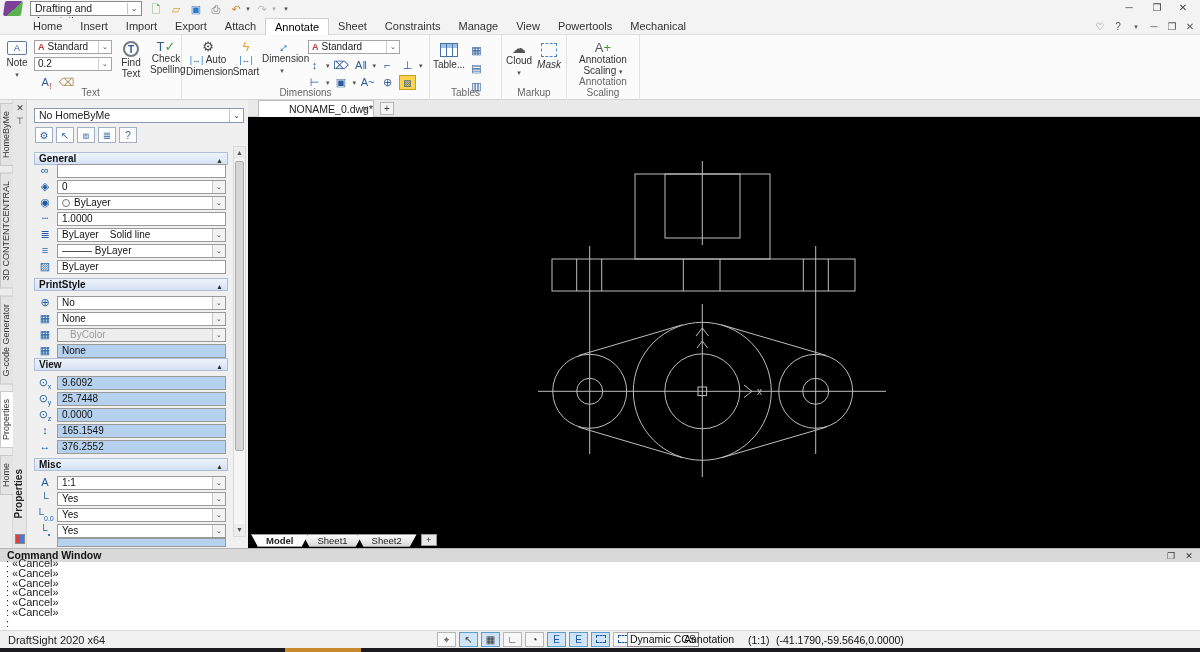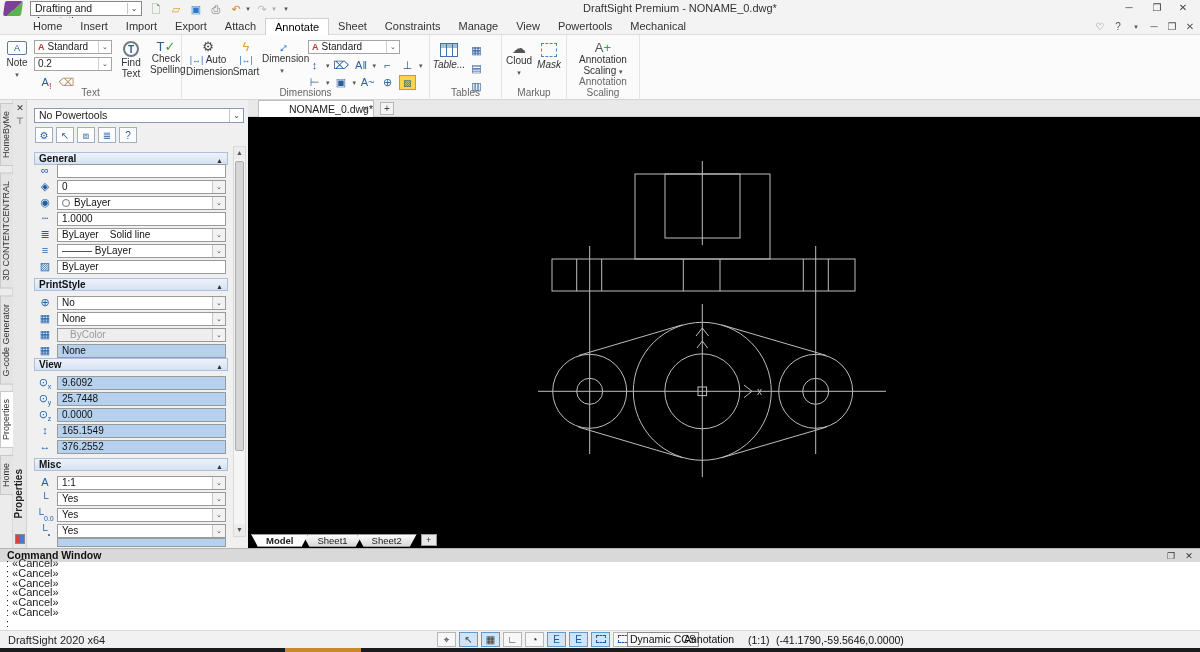--- a/index.html
+++ b/index.html
@@ -162,21 +162,20 @@
     </div>
     <span class="abs qa-ico" style="left:148px;color:#4a8a3a;">🗋</span>
     <span class="abs qa-ico" style="left:168px;color:#d9a23c;">▱</span>
     <span class="abs qa-ico" style="left:188px;color:#2b78c6;">▣</span>
     <span class="abs qa-ico" style="left:208px;color:#666;">⎙</span>
     <span class="abs qa-ico" style="left:228px;color:#d9822b;">↶</span>
     <span class="abs qa-ico" style="left:243px;width:10px;font-size:7px;color:#555;">▾</span>
     <span class="abs qa-ico" style="left:254px;color:#b9b9b9;">↷</span>
     <span class="abs qa-ico" style="left:269px;width:10px;font-size:7px;color:#aaa;">▾</span>
     <span class="abs qa-ico" style="left:281px;width:10px;font-size:7px;color:#555;">▾</span>
-    <div id="win-title" class="abs">DraftSight Premium - NONAME_0.dwg*</div>
     <span class="abs winbtn" style="right:60px;">─</span>
     <span class="abs winbtn" style="right:32px;">❐</span>
     <span class="abs winbtn" style="right:6px;">✕</span>
   </div>
 
   <div id="menurow" class="abs">
     <div id="menu-tabs">
         <div class="menu-tab">Home</div>
         <div class="menu-tab">Insert</div>
         <div class="menu-tab">Import</div>
@@ -265,21 +264,21 @@
           <span class="mini">▣</span>
           <span class="ddarrow">▾</span>
           <span class="mini">A~</span>
           <span class="mini">⊕</span>
           <span class="mini yellow">▨</span>
         </div>
       <div class="rgroup-label">Dimensions</div>
     </div>
 
     <div class="rgroup" style="left:430px;width:72px;">
-      <div class="bigbtn" style="left:2px;top:8px;width:34px;font-style:italic;">
+      <div class="bigbtn" style="left:2px;top:8px;width:34px;">
         <span class="tableico"></span><br>
         <span>Table...</span>
       </div>
       <div class="minirow" style="left:38px;top:8px;width:32px;flex-wrap:wrap;" id="table-icons">
           <span class="mini">▦</span>
           <span class="mini">▤</span>
           <span class="mini">▥</span>
           <span class="mini">▧</span>
         </div>
       <div class="rgroup-label">Tables</div>
@@ -320,21 +319,21 @@
 
     <div id="palette-title" class="abs">
       <span class="tb" style="top:2px;">✕</span>
       <span class="tb" style="top:15px;">⊤</span>
       <div id="panel-title-v" class="vtext">Properties</div>
       <div id="palette-grip-icon"></div>
     </div>
 
     <div id="props" class="abs">
       <div id="sel-combo">
-        <span>No Powertools</span>
+        <span>No HomeByMe</span>
         <span class="dd">⌄</span>
       </div>
       <div id="prop-toolbar">
           <span class="ptool">⚙</span>
           <span class="ptool">↖</span>
           <span class="ptool">⧈</span>
           <span class="ptool">≣</span>
           <span class="ptool">?</span>
         </div>
       <div id="prop-sections">

